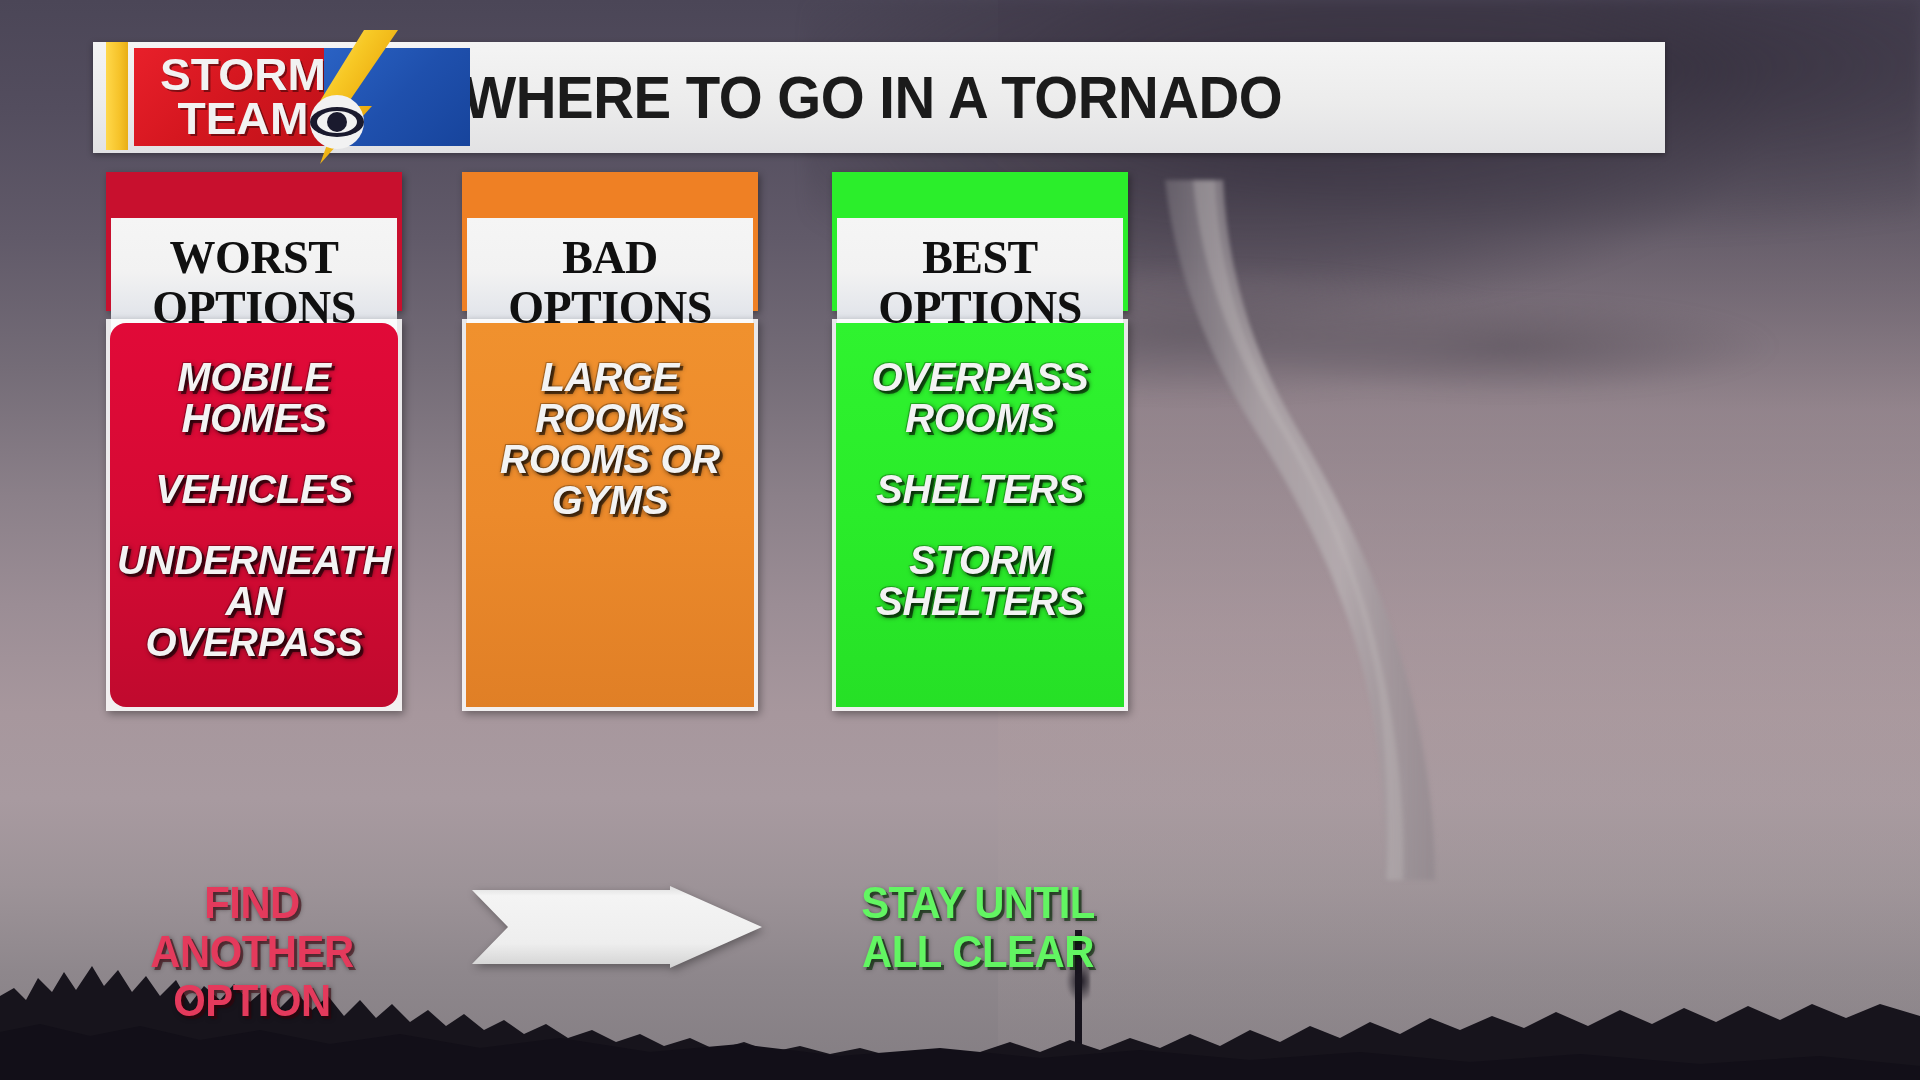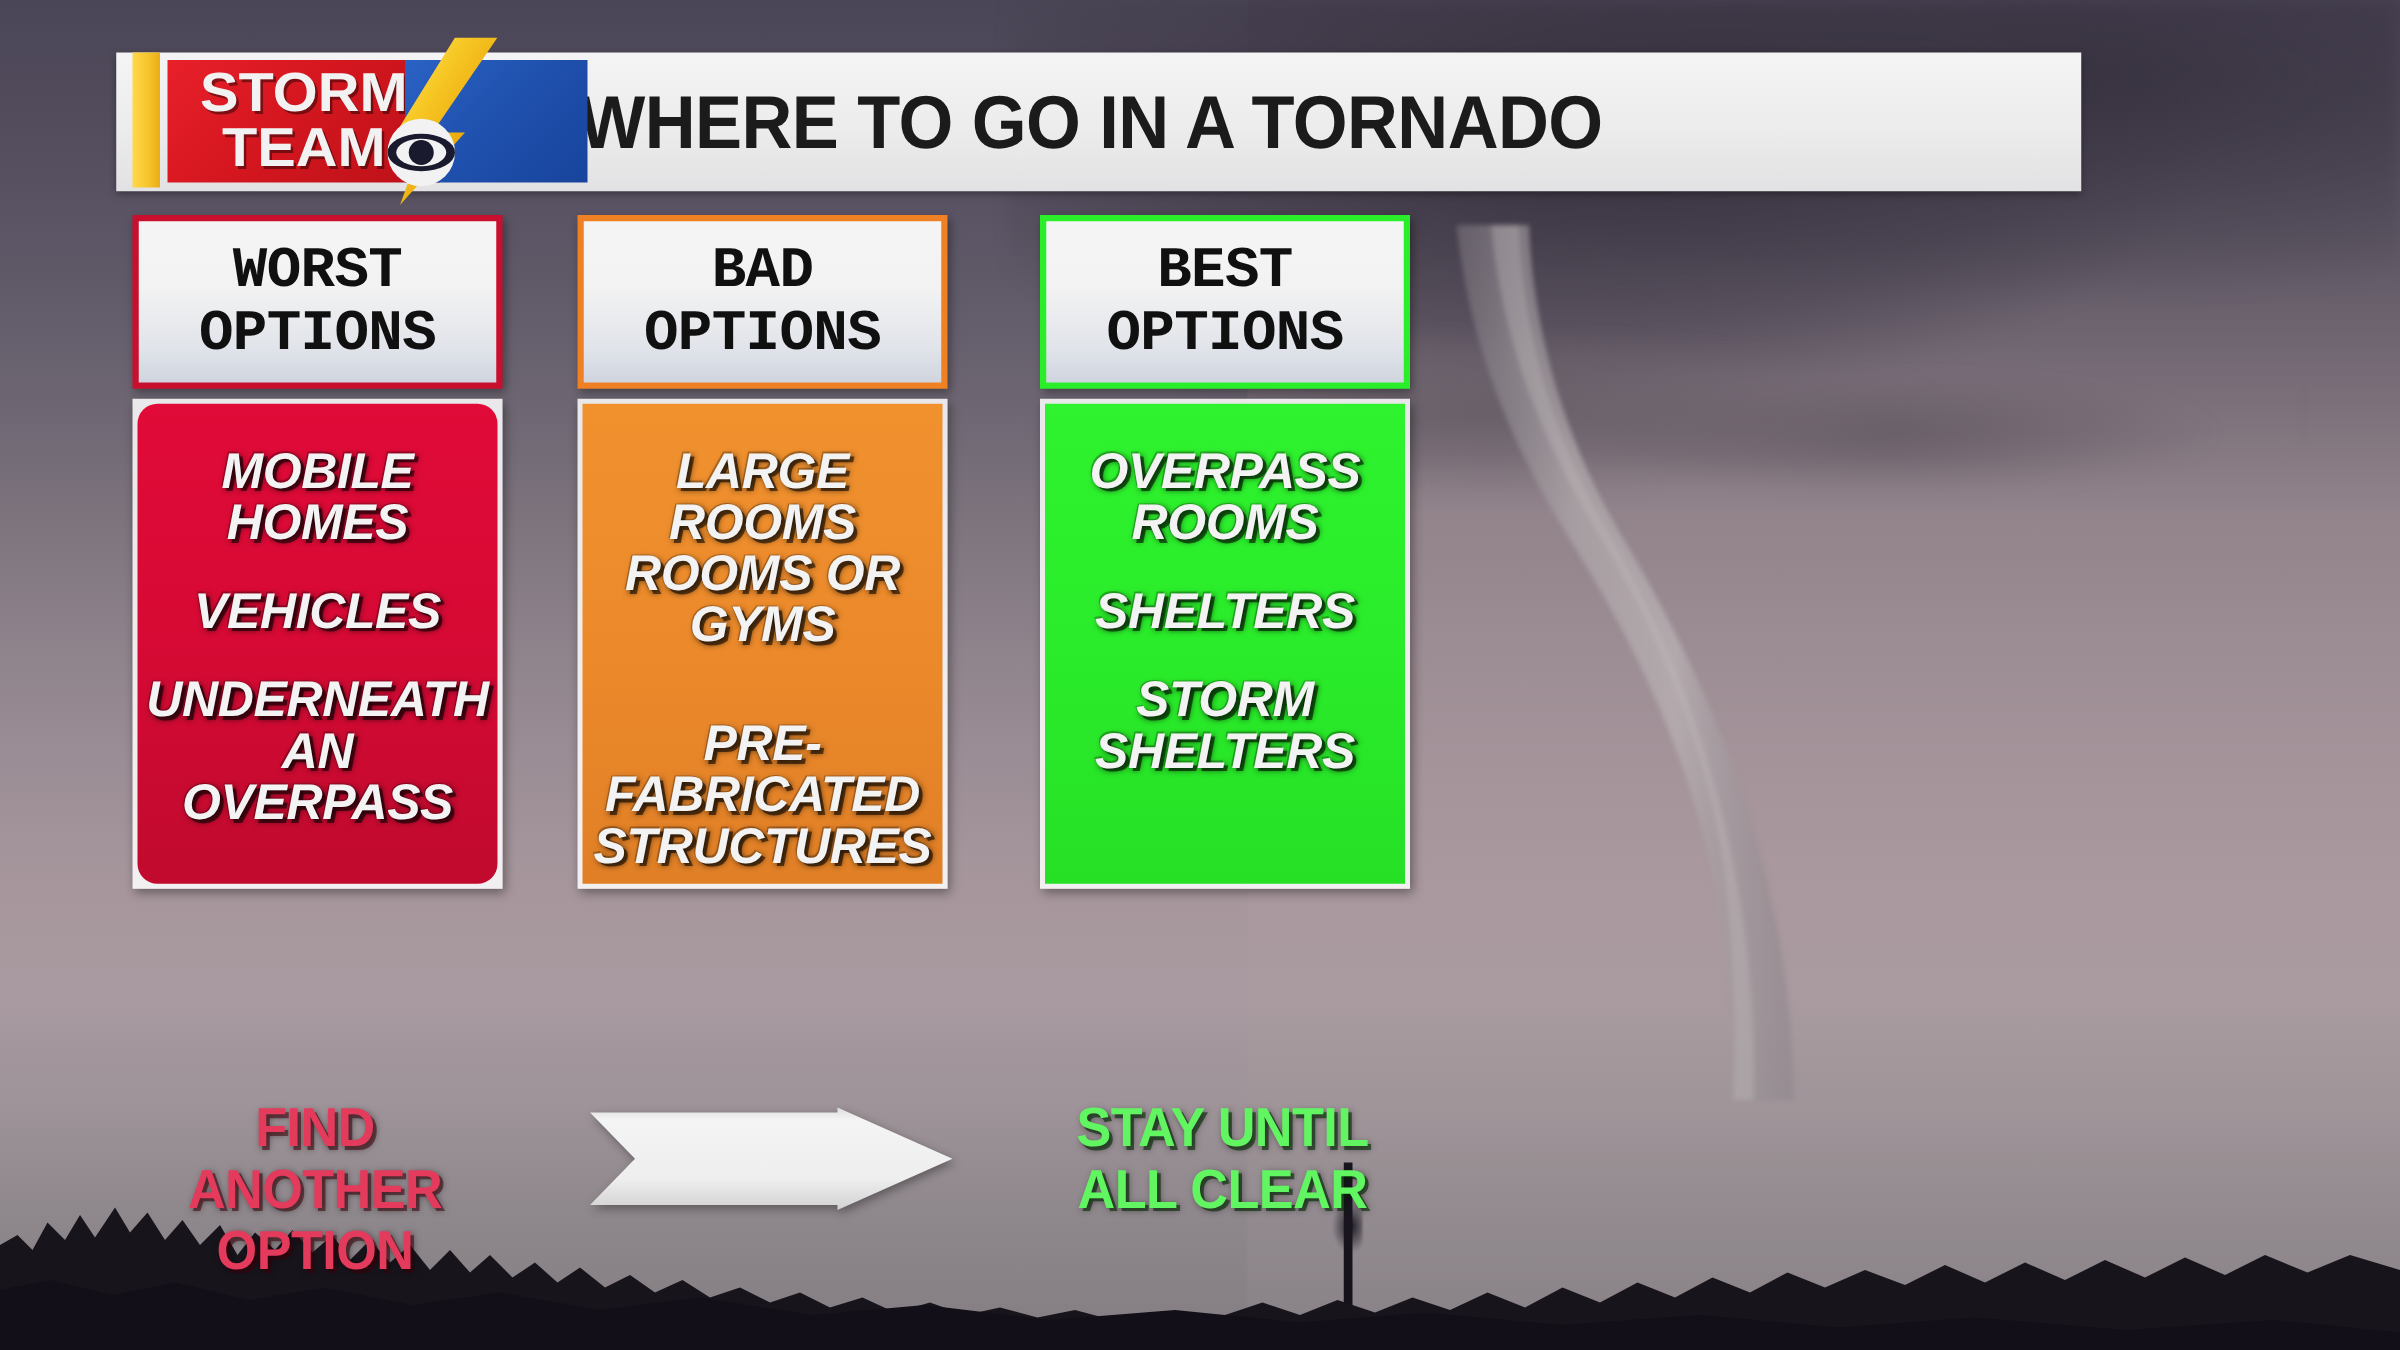--- a/index.html
+++ b/index.html
@@ -142,22 +142,23 @@
     height:139px;
     padding:5px;
     box-shadow:2px 3px 7px rgba(0,0,0,0.38);
   }
   .col-head-inner {
     width:100%; height:100%;
     background:linear-gradient(to bottom,#f5f5f5 0%, #f2f2f2 42%, #e1e4ea 78%, #cfd5df 100%);
     display:flex; flex-direction:column; align-items:center; justify-content:center;
     font-weight:bold; font-size:46px; line-height:50px;
     color:#101010; text-align:center;
-    font-family:Liberation Mono, monospace;
+    font-family:Liberation Serif, serif;
     letter-spacing:-0.5px;
+    margin-top:41px;
   }
   .col-body {
     margin-top:8px;
     padding:4px;
     background:rgba(255,255,255,0.85);
     box-shadow:2px 3px 8px rgba(0,0,0,0.38);
   }
   .col-body-inner {
     height:100%;
     display:flex; flex-direction:column; align-items:center;
@@ -324,21 +325,20 @@
 <div class="col" id="col-bad">
   <div class="col-head">
     <div class="col-head-inner">
       <span>BAD</span>
       <span>OPTIONS</span>
     </div>
   </div>
   <div class="col-body">
     <div class="col-body-inner">
       <div class="item">LARGE ROOMS ROOMS OR GYMS</div>
-      <div class="item" style="margin-top:54px;">PRE-FABRICATED STRUCTURES</div>
     </div>
   </div>
 </div>
 
 <div class="col" id="col-best">
   <div class="col-head">
     <div class="col-head-inner">
       <span>BEST</span>
       <span>OPTIONS</span>
     </div>

